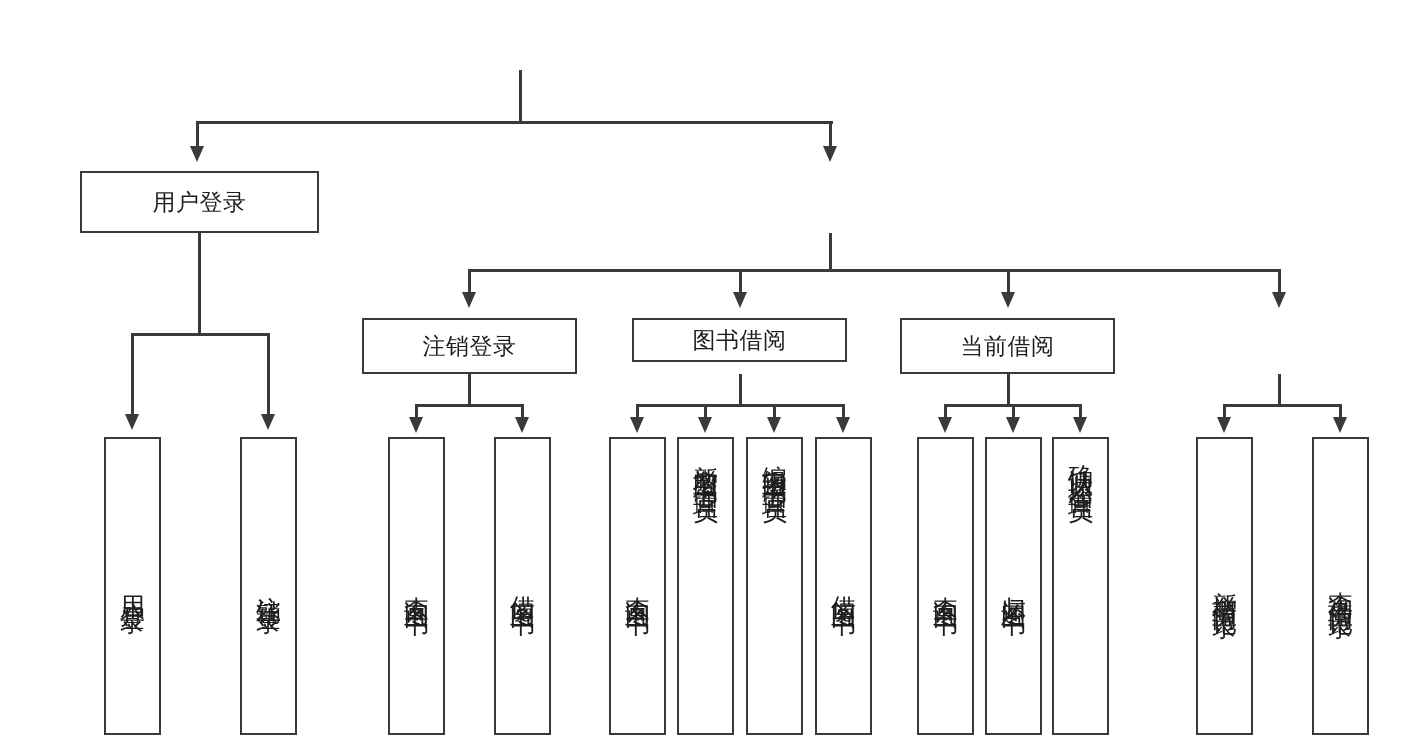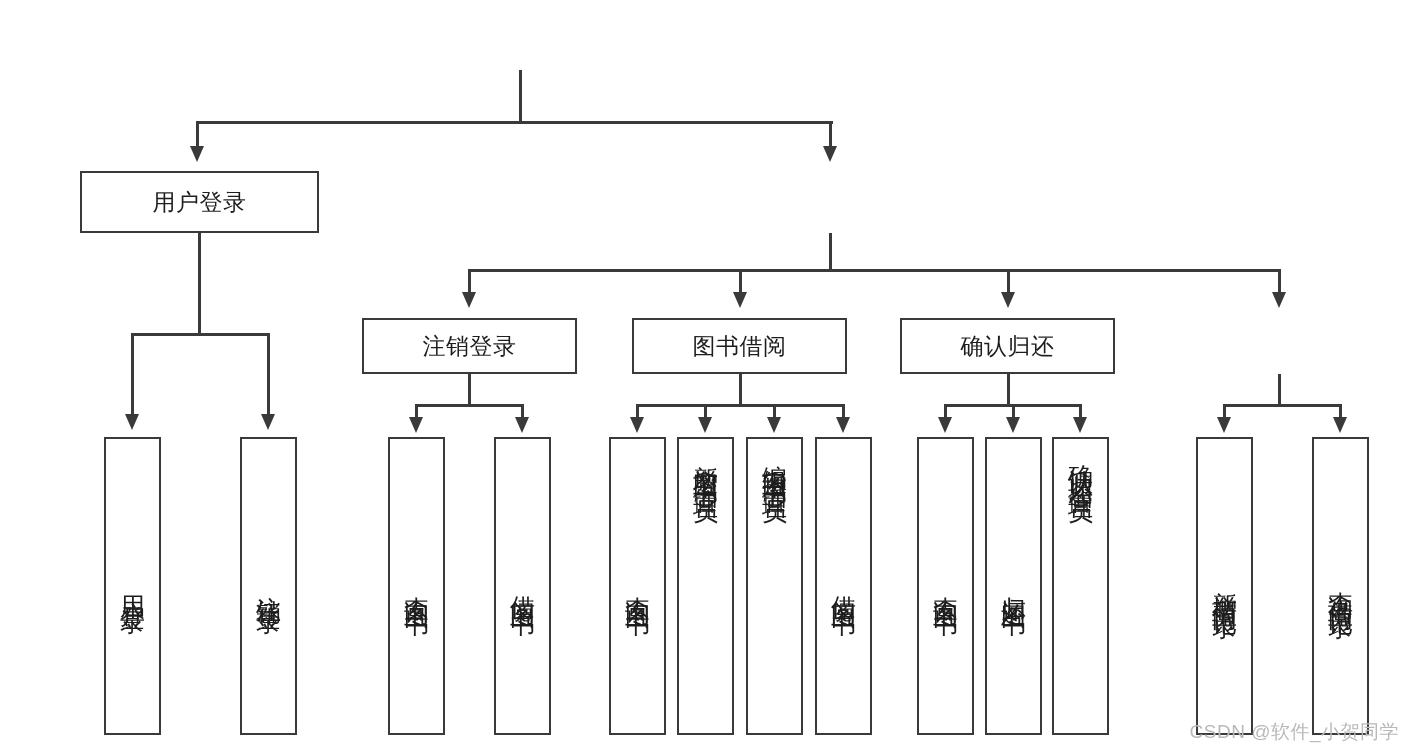--- a/index.html
+++ b/index.html
@@ -115,25 +115,25 @@
 
   <div class="vline" style="left:1007px;top:269px;height:26px;"></div>
   <div class="arrow" style="left:1001px;top:292px;"></div>
 
   <div class="vline" style="left:1278px;top:269px;height:26px;"></div>
   <div class="arrow" style="left:1272px;top:292px;"></div>
 
   <div class="node h" style="left:362px;top:318px;width:215px;height:56px;">
     <span class="lbl">注销登录</span>
   </div>
-  <div class="node h" style="left:632px;top:318px;width:215px;height:56px;">
+  <div class="node h" style="left:632px;top:318px;width:215px;height:44px;">
     <span class="lbl">图书借阅</span>
   </div>
   <div class="node h" style="left:900px;top:318px;width:215px;height:56px;">
-    <span class="lbl">确认归还</span>
+    <span class="lbl">当前借阅</span>
   </div>
 
   <div class="vline" style="left:468px;top:374px;height:32px;"></div>
   <div class="hline" style="left:415px;top:404px;width:108px;"></div>
   <div class="vline" style="left:415px;top:404px;height:16px;"></div>
   <div class="arrow" style="left:409px;top:417px;"></div>
   <div class="vline" style="left:521px;top:404px;height:16px;"></div>
   <div class="arrow" style="left:515px;top:417px;"></div>
 
   <div class="vline" style="left:739px;top:374px;height:32px;"></div>
@@ -200,15 +200,14 @@
     <span class="lbl">确认归还（管理员）</span>
   </div>
 
   <div class="node v mid" style="left:1196px;top:437px;width:57px;height:298px;">
     <span class="lbl">新增借阅记录</span>
   </div>
   <div class="node v mid" style="left:1312px;top:437px;width:57px;height:298px;">
     <span class="lbl">查询借阅记录</span>
   </div>
 
-  <div id="watermark">CSDN @软件_小贺同学</div>
 
 </div>
 
 </body></html>

